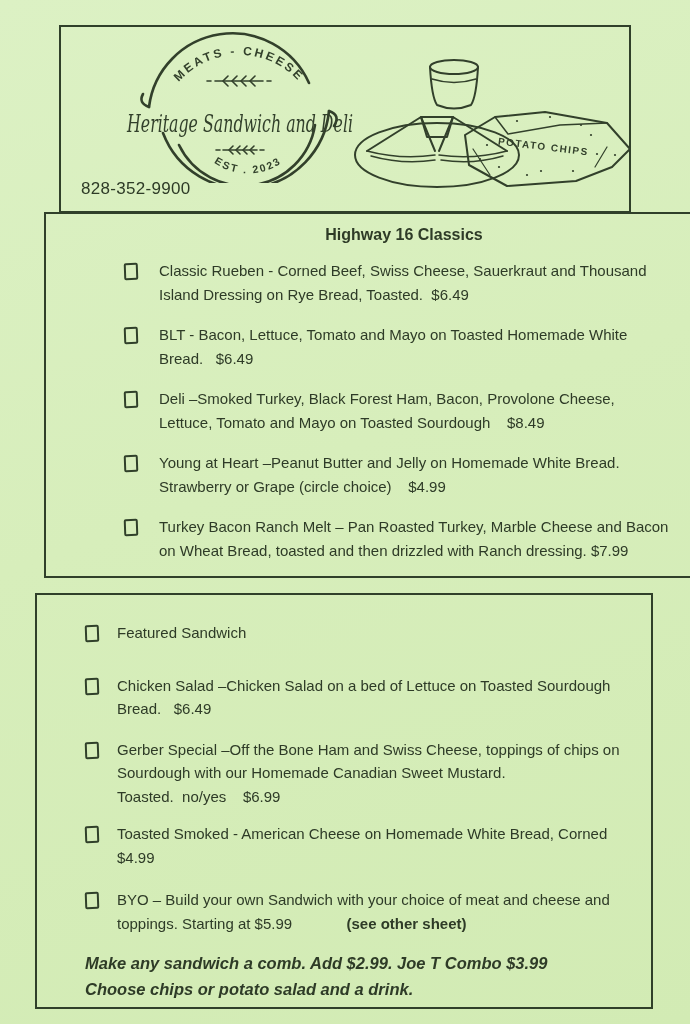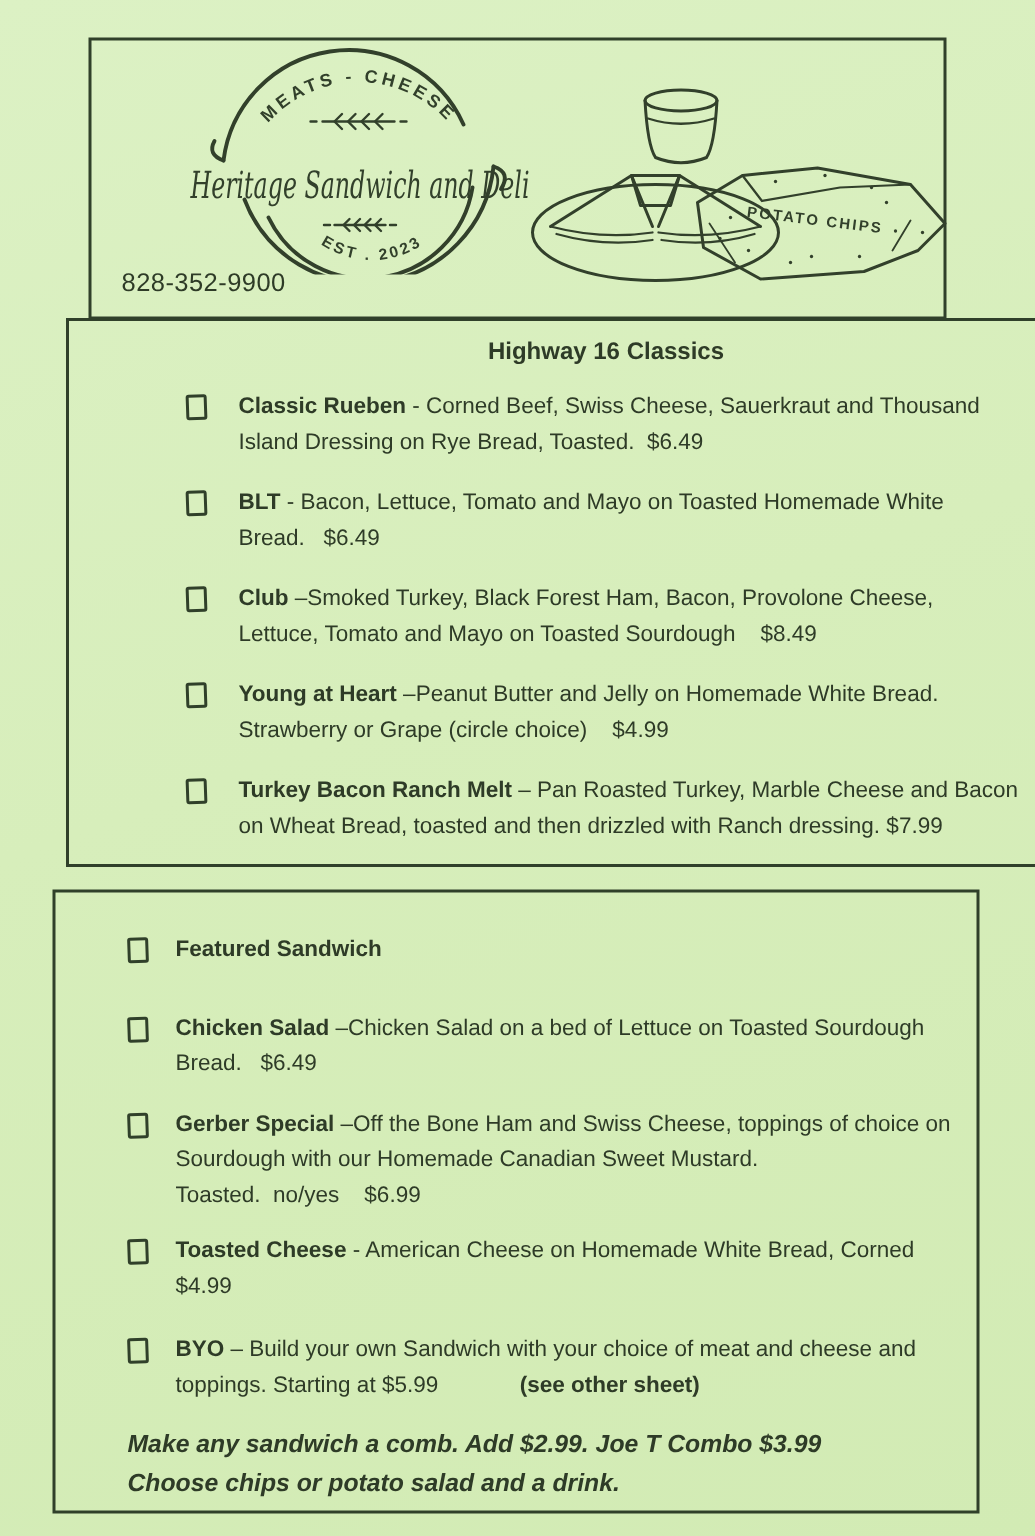--- a/index.html
+++ b/index.html
@@ -19,21 +19,21 @@
   .name-row{position:absolute;left:330px;bottom:12px;font-size:17px;font-weight:bold;}
   .name-line{display:inline-block;width:182px;height:14px;border-bottom:2px solid #30402a;margin-left:2px;}
 
   .inner1{padding:12px 12px 0 42px;}
   .inner2{padding:26px 12px 0 48px;}
   .box-title{text-align:center;font-weight:bold;font-size:16px;margin-bottom:15px;}
   .item{display:flex;gap:21px;}
   .inner2 .item{gap:18px;}
   .cb{flex:0 0 auto;width:10px;height:13px;border:2px solid #30402a;border-radius:2px;margin-top:4px;transform:rotate(-2deg);}
   .txt{font-size:15px;line-height:23.5px;white-space:pre-wrap;width:540px;}
-  .nm{font-weight:bold;}
+  .nm{font-weight:normal;}
   .l2{display:block;}
   .bold{font-weight:bold;margin-left:46px;}
   .mb17{margin-bottom:17px;}
   .mb29{margin-bottom:29px;}
   .mb14{margin-bottom:14px;}
   .mb19{margin-bottom:19px;}
   .footer-note{margin-top:15px;font-weight:bold;font-style:italic;font-size:16.5px;line-height:26px;}
   .stroke{fill:none;stroke:#32402b;stroke-linecap:round;stroke-linejoin:round;}
 </style>
 </head>
@@ -126,21 +126,21 @@
         <div class="txt"><span class="nm">Classic Rueben</span><span> - Corned Beef, Swiss Cheese, Sauerkraut and Thousand</span><span class="l2">Island Dressing on Rye Bread, Toasted.  $6.49</span></div>
       </div>
 
       <div class="item mb17">
         <span class="cb"></span>
         <div class="txt"><span class="nm">BLT</span><span> - Bacon, Lettuce, Tomato and Mayo on Toasted Homemade White</span><span class="l2">Bread.   $6.49</span></div>
       </div>
 
       <div class="item mb17">
         <span class="cb"></span>
-        <div class="txt"><span class="nm">Club</span><span> –Smoked Turkey, Black Forest Ham, Bacon, Provolone Cheese,</span><span class="l2">Lettuce, Tomato and Mayo on Toasted Sourdough    $8.49</span></div>
+        <div class="txt"><span class="nm">Deli</span><span> –Smoked Turkey, Black Forest Ham, Bacon, Provolone Cheese,</span><span class="l2">Lettuce, Tomato and Mayo on Toasted Sourdough    $8.49</span></div>
       </div>
 
       <div class="item mb17">
         <span class="cb"></span>
         <div class="txt"><span class="nm">Young at Heart</span><span> –Peanut Butter and Jelly on Homemade White Bread.</span><span class="l2">Strawberry or Grape (circle choice)    $4.99</span></div>
       </div>
 
       <div class="item">
         <span class="cb"></span>
         <div class="txt"><span class="nm">Turkey Bacon Ranch Melt</span><span> – Pan Roasted Turkey, Marble Cheese and Bacon</span><span class="l2">on Wheat Bread, toasted and then drizzled with Ranch dressing. $7.99</span></div>
@@ -156,26 +156,26 @@
         <div class="txt"><span class="nm">Featured Sandwich</span></div>
       </div>
 
       <div class="item mb17">
         <span class="cb"></span>
         <div class="txt"><span class="nm">Chicken Salad</span><span> –Chicken Salad on a bed of Lettuce on Toasted Sourdough</span><span class="l2">Bread.   $6.49</span></div>
       </div>
 
       <div class="item mb14">
         <span class="cb"></span>
-        <div class="txt"><span class="nm">Gerber Special</span><span> –Off the Bone Ham and Swiss Cheese, toppings of choice on</span><span class="l2">Sourdough with our Homemade Canadian Sweet Mustard.</span><span class="l2">Toasted.  no/yes    $6.99</span></div>
+        <div class="txt"><span class="nm">Gerber Special</span><span> –Off the Bone Ham and Swiss Cheese, toppings of chips on</span><span class="l2">Sourdough with our Homemade Canadian Sweet Mustard.</span><span class="l2">Toasted.  no/yes    $6.99</span></div>
       </div>
 
       <div class="item mb19">
         <span class="cb"></span>
-        <div class="txt"><span class="nm">Toasted Cheese</span><span> - American Cheese on Homemade White Bread, Corned</span><span class="l2">$4.99</span></div>
+        <div class="txt"><span class="nm">Toasted Smoked</span><span> - American Cheese on Homemade White Bread, Corned</span><span class="l2">$4.99</span></div>
       </div>
 
       <div class="item">
         <span class="cb"></span>
         <div class="txt"><span class="nm">BYO</span><span> – Build your own Sandwich with your choice of meat and cheese and</span><span class="l2"><span>toppings. Starting at $5.99  </span><span class="bold">(see other sheet)</span></span></div>
       </div>
 
       <div class="footer-note">
         <span class="l2">Make any sandwich a comb. Add $2.99.  Joe T Combo $3.99</span>
         <span class="l2">Choose chips or potato salad and a drink.</span>

